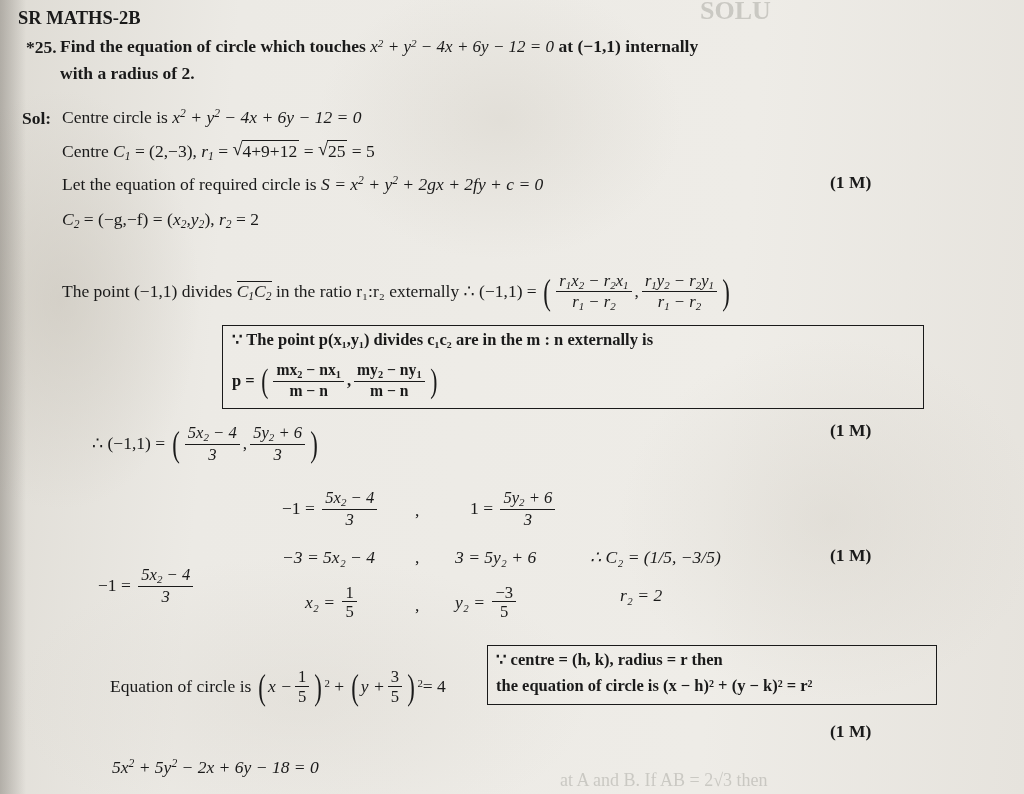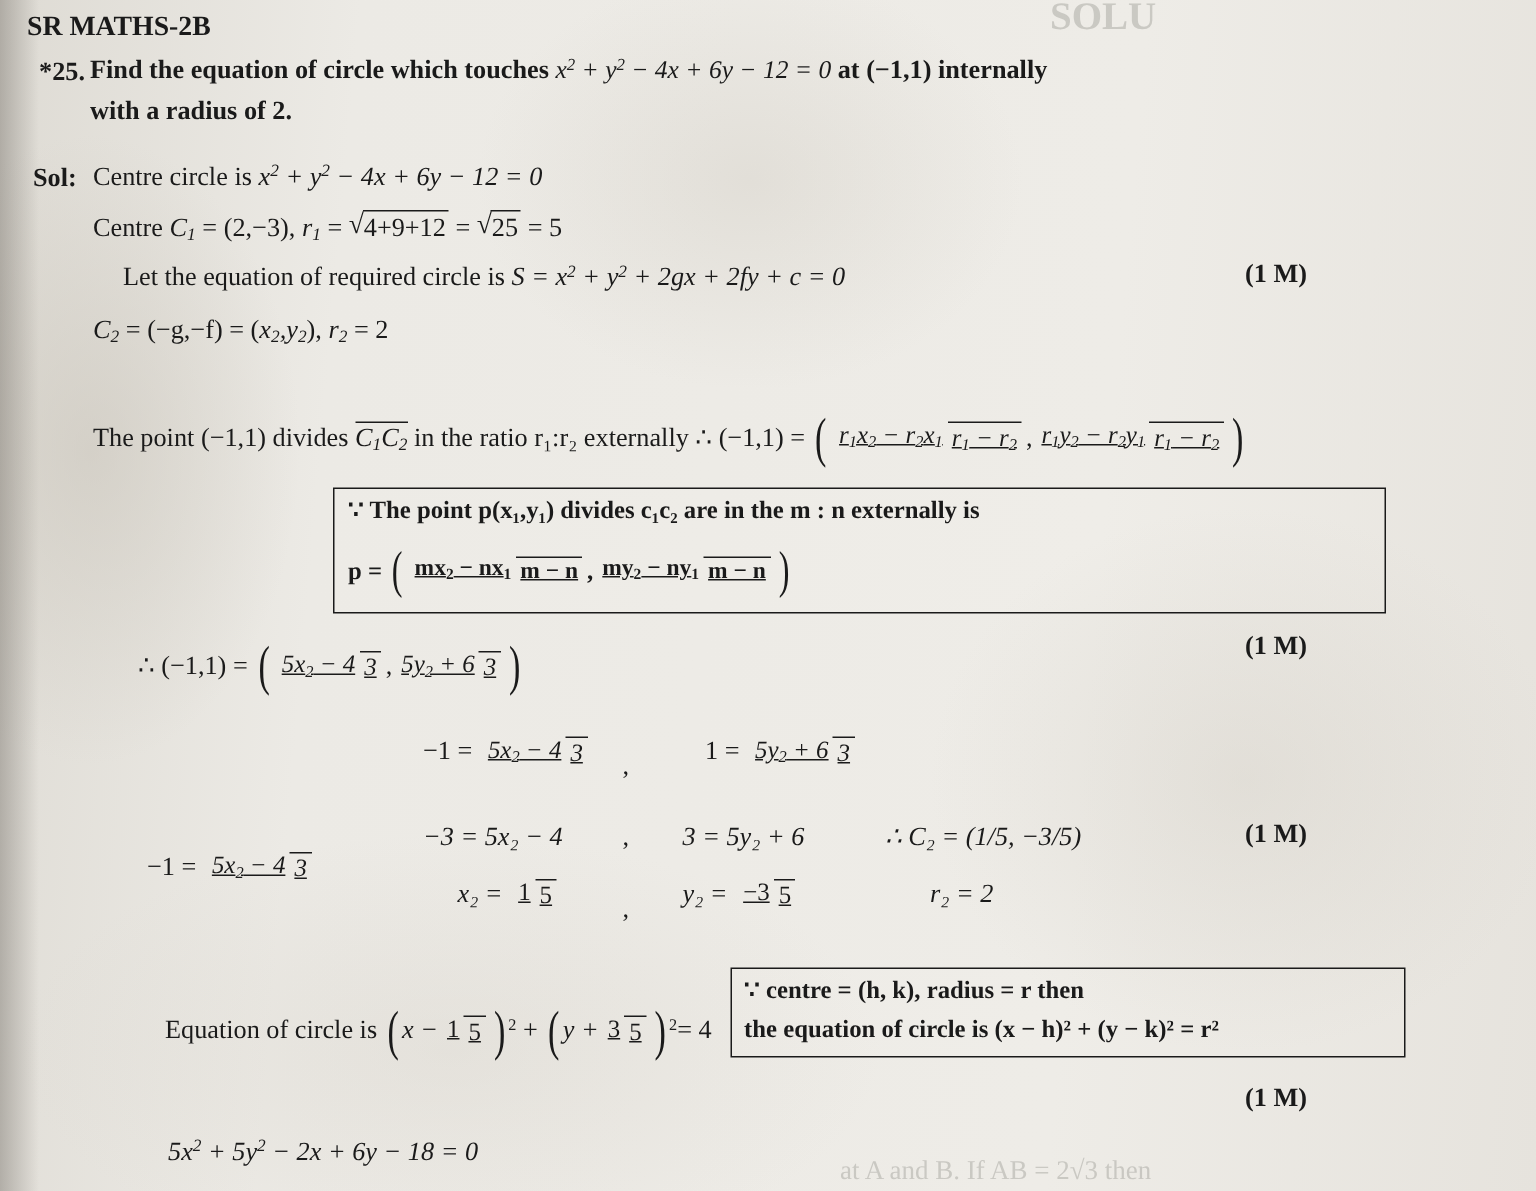--- a/index.html
+++ b/index.html
@@ -50,26 +50,26 @@
     white-space: nowrap;
     line-height: 1.15;
   }
   .t18 { font-size: 18.5px; }
   .t17 { font-size: 17.5px; }
   .t16 { font-size: 16.5px; }
   .b { font-weight: bold; }
   i, .it { font-style: italic; }
   .frac {
     display: inline-flex;
+    flex-direction: column;
     vertical-align: middle;
-    text-align: left;
+    text-align: center;
     margin: 0 3px;
     position: relative;
     top: -1px;
-    text-decoration: underline;
   }
   .frac .num {
     padding: 0 3px;
     font-size: 0.95em;
     line-height: 1.05;
   }
   .frac .den {
     padding: 0 3px;
     border-top: 1.3px solid #1a1a1a;
     font-size: 0.95em;
@@ -143,21 +143,21 @@
   <div class="ln t17" style="left:62px; top:107px;">
     <span>Centre circle is</span>
     <span class="it">x<sup>2</sup> + y<sup>2</sup> − 4x + 6y − 12 = 0</span>
   </div>
 
   <div class="ln t17" style="left:62px; top:140px;">
     <span>Centre</span>
     <span class="it">C<sub>1</sub></span><span> = (2,−3), </span><span class="it">r<sub>1</sub></span><span> = </span><span class="sqrt"><span>4+9+12</span></span><span> = </span><span class="sqrt"><span>25</span></span><span> = 5</span>
   </div>
 
-  <div class="ln t17" style="left:62px; top:174px;margin-left:20px;">
+  <div class="ln t17" style="left:62px; top:174px;">
     <span>Let the equation of required circle is</span>
     <span class="it">S = x<sup>2</sup> + y<sup>2</sup> + 2gx + 2fy + c = 0</span>
   </div>
   <div class="ln t17 b" style="left:830px; top:172px;">(1 M)</div>
 
   <div class="ln t17" style="left:62px; top:209px;">
     <span class="it">C<sub>2</sub></span><span> = (−g,−f) = (</span><span class="it">x<sub>2</sub>,y<sub>2</sub></span><span>), </span><span class="it">r<sub>2</sub></span><span> = 2</span>
   </div>
 
   <div class="ln t17" style="left:62px; top:272px;">

